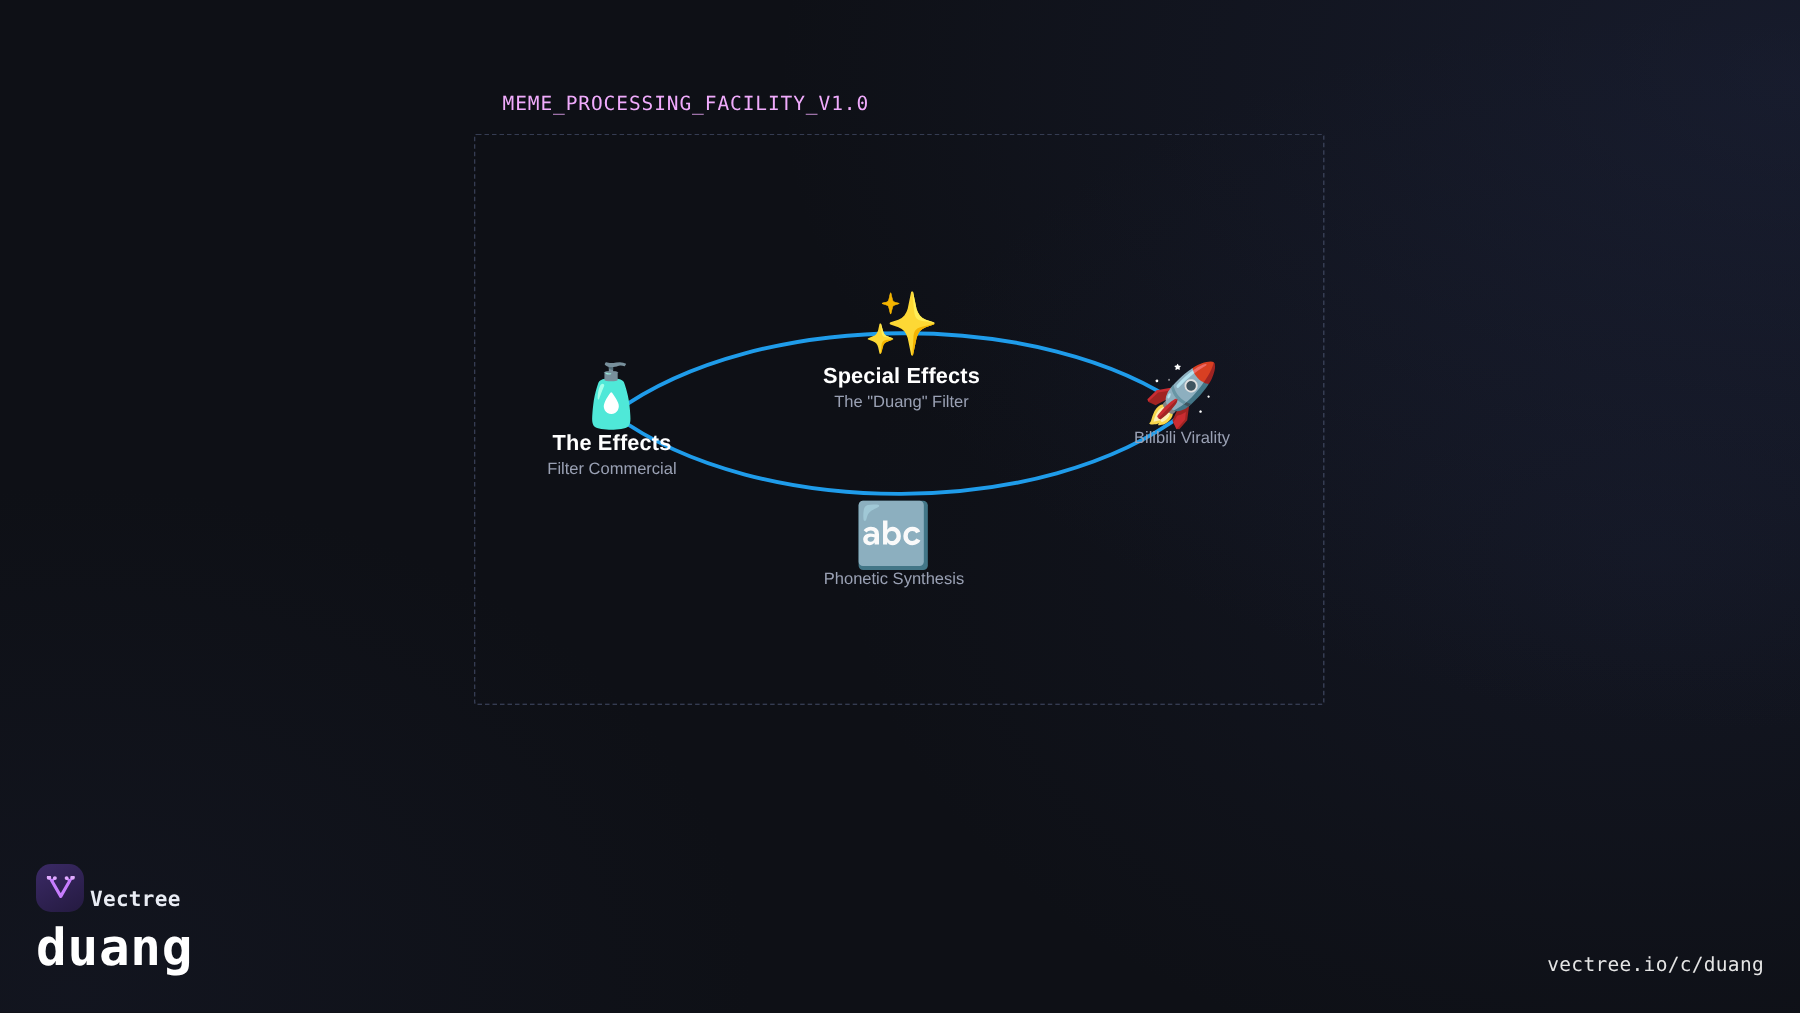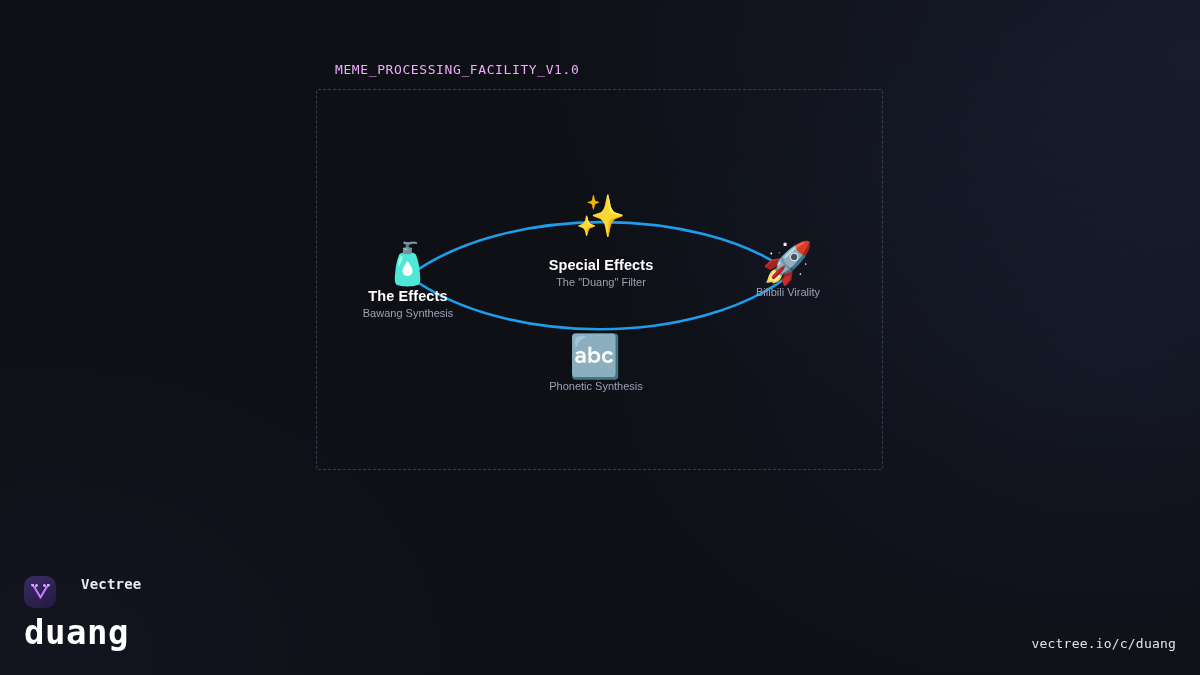--- a/index.html
+++ b/index.html
@@ -92,41 +92,41 @@
     white-space: nowrap;
   }
 
   
   #node-catalyst   { left: 408px; top: 244px; }
   #node-catalyst   .node-emoji { font-size: 41px; }
   #node-catalyst   .node-title { margin-top: 3px; }
 
   #node-effects    { left: 601px; top: 196px; }
   #node-effects    .node-emoji { font-size: 41px; }
-  #node-effects    .node-title { margin-top: 20px; }
+  #node-effects    .node-title { margin-top: 6px; }
 
   #node-remix      { left: 788px; top: 243px; }
   #node-remix      .node-emoji { font-size: 41px; }
   #node-remix      .node-title { margin-top: 3px; }
 
   #node-onomato    { left: 596px; top: 336px; }
   #node-onomato    .node-emoji { font-size: 42px; }
   #node-onomato    .node-title { margin-top: 6px; }
 
   
   .footer-brand {
     position: absolute;
     left: 24px;
     bottom: 24px;
   }
 
   .brand-row {
     display: flex;
-    align-items: flex-start;
-    gap: 25px;
+    align-items: flex-end;
+    gap: 4px;
     margin-bottom: 7px;
   }
 
   .brand-logo {
     width: 32px;
     height: 32px;
     border-radius: 10px;
     background: linear-gradient(150deg, #3b2a66 0%, #241a40 100%);
     display: flex;
     align-items: center;
@@ -174,21 +174,21 @@
 <svg class="edge-layer" viewBox="0 0 567 381">
 
   <path d="M 94 186 C 190 116, 380 116, 474 183" fill="none" stroke="#1f9cea" stroke-width="2.6" stroke-linecap="round"></path>
 
   <path d="M 94 188 C 190 258, 380 258, 474 186" fill="none" stroke="#1f9cea" stroke-width="2.6" stroke-linecap="round"></path>
 </svg>
 
 <div class="node" id="node-catalyst">
   <span class="node-emoji">🧴</span>
   <div class="node-title">The Effects</div>
-  <div class="node-sub">Bawang Synthesis</div>
+  <div class="node-sub">Filter Commercial</div>
 </div>
 
 <div class="node" id="node-effects">
   <span class="node-emoji">✨</span>
   <div class="node-title">Special Effects</div>
   <div class="node-sub">The "Duang" Filter</div>
 </div>
 
 <div class="node" id="node-remix">
   <span class="node-emoji">🚀</span>

